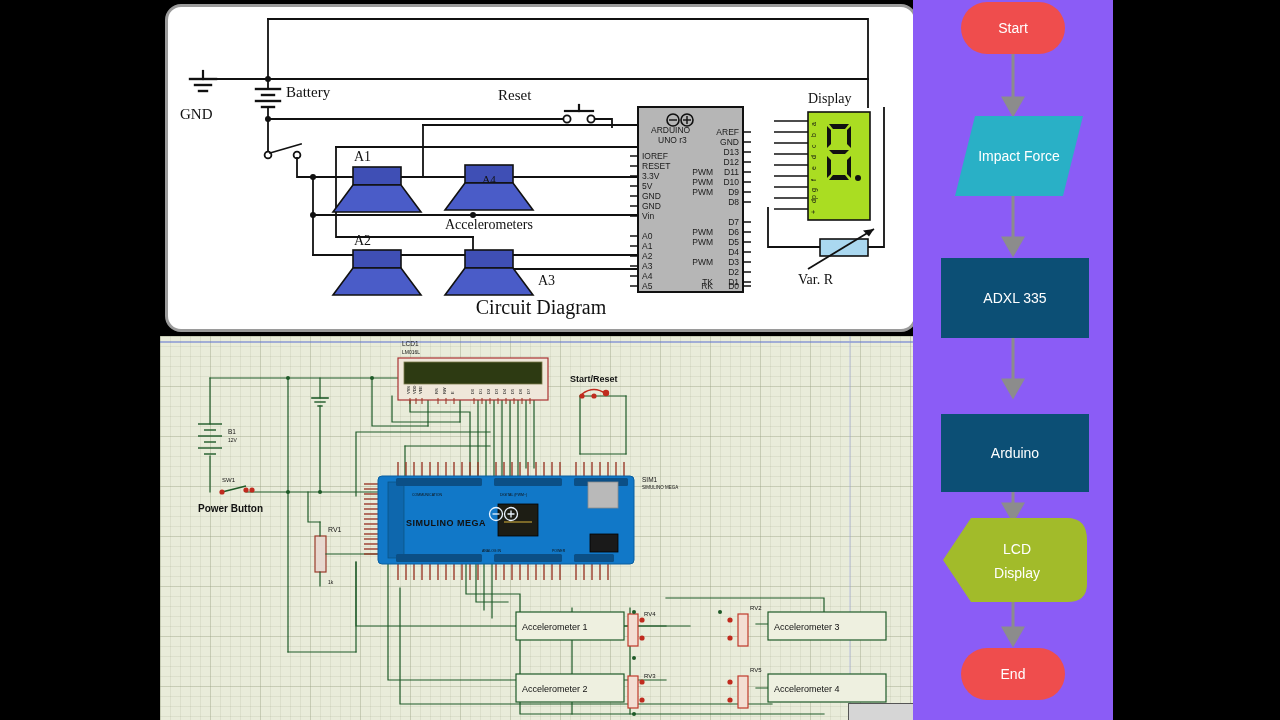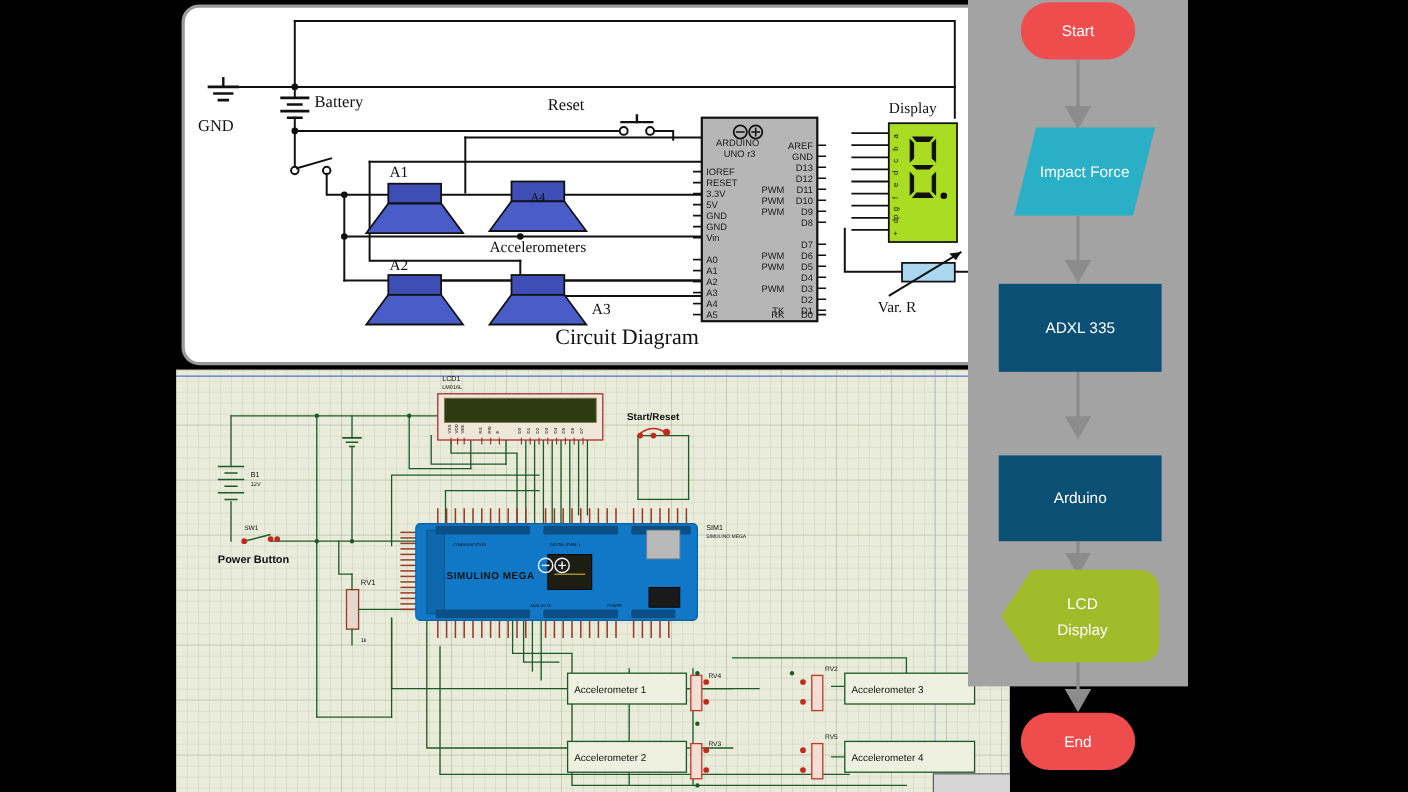--- a/index.html
+++ b/index.html
@@ -10,41 +10,41 @@
   
   .letterbox{position:absolute;top:0;height:720px;background:#000;}
   #lb-left{left:0;width:160px;}
   #lb-right{left:1118px;width:162px;}
 
   
   #circuit-panel{position:absolute;left:165px;top:4px;width:752px;height:328px;
       background:#fff;border:3px solid #9a9a9a;border-radius:16px;box-sizing:border-box;}
   #circuit-svg{position:absolute;left:0;top:0;}
   #circuit-caption{position:absolute;left:165px;top:296px;width:752px;text-align:center;
-      font-family:"Liberation Serif",serif;font-size:20px;color:#111;padding-left:29px;}
+      font-family:"Liberation Serif",serif;font-size:20px;color:#111;}
 
   
   #proteus{position:absolute;left:160px;top:336px;width:758px;height:384px;
       background:#e9ecda;overflow:hidden;}
   #proteus-grid{position:absolute;inset:0;
       background-image:
         linear-gradient(to right, rgba(150,160,130,.30) 1px, transparent 1px),
         linear-gradient(to bottom, rgba(150,160,130,.30) 1px, transparent 1px),
         linear-gradient(to right, rgba(150,160,130,.16) 1px, transparent 1px),
         linear-gradient(to bottom, rgba(150,160,130,.16) 1px, transparent 1px);
       background-size:50px 50px,50px 50px,10px 10px,10px 10px;}
   #proteus-svg{position:absolute;left:0;top:0;}
 
   
   #title-card{position:absolute;left:688px;top:367px;width:228px;height:152px;
       background:#d6d6d6;border:1px solid #555;box-sizing:border-box;
       display:flex;flex-direction:column;align-items:center;justify-content:center;}
 
   
-  #flowchart{position:absolute;left:880px;top:0;width:200px;height:624px;background:#a3a3a3;}
+  #flowchart{position:absolute;left:913px;top:0;width:200px;height:720px;background:#8b5cf6;}
   #flow-svg{position:absolute;left:0;top:0;}
   .flow-label{font-family:"Liberation Sans",sans-serif;fill:#fff;font-size:14px;
       text-anchor:middle;dominant-baseline:middle;}
 
   
   .serif{font-family:"Liberation Serif",serif;fill:#111;}
   .sans{font-family:"Liberation Sans",sans-serif;fill:#111;}
   .pin{font-family:"Liberation Sans",sans-serif;fill:#1a1a1a;font-size:8.5px;}
 </style>
 </head>

